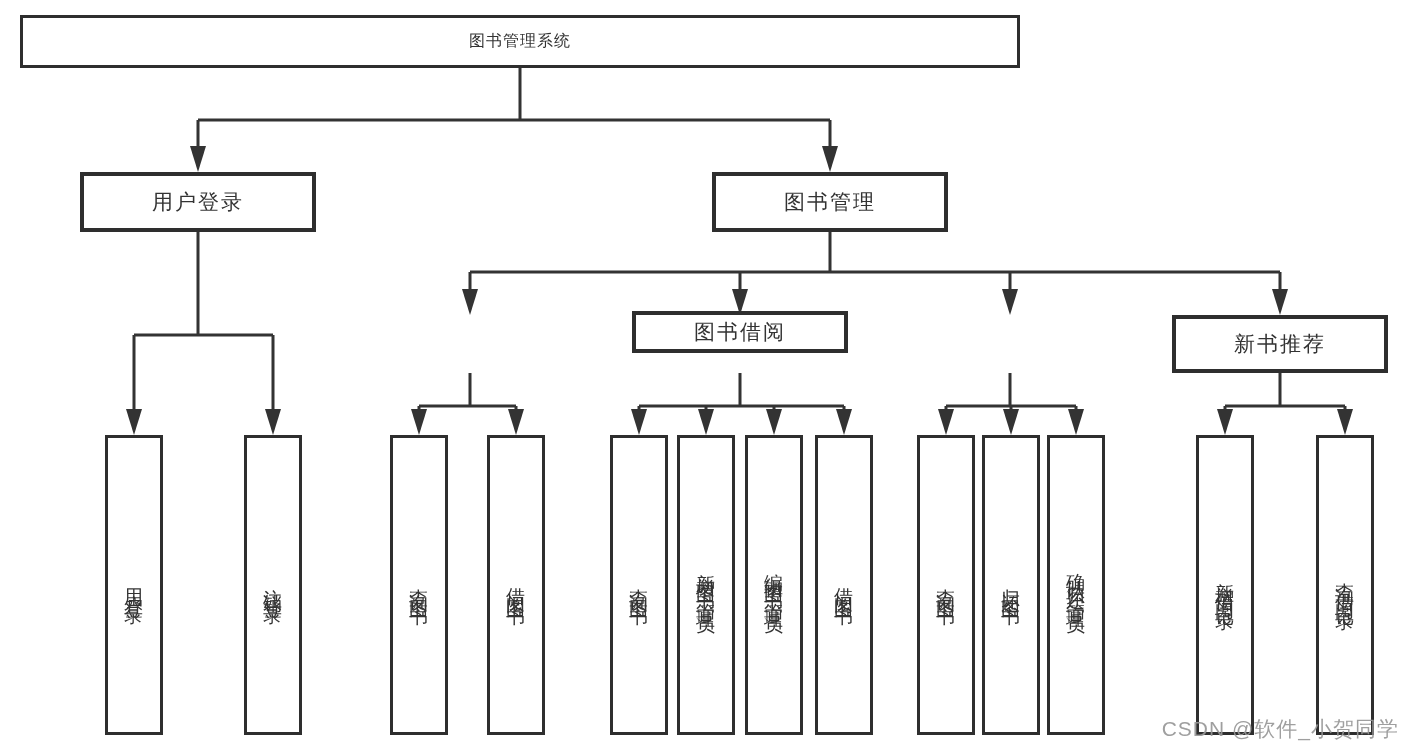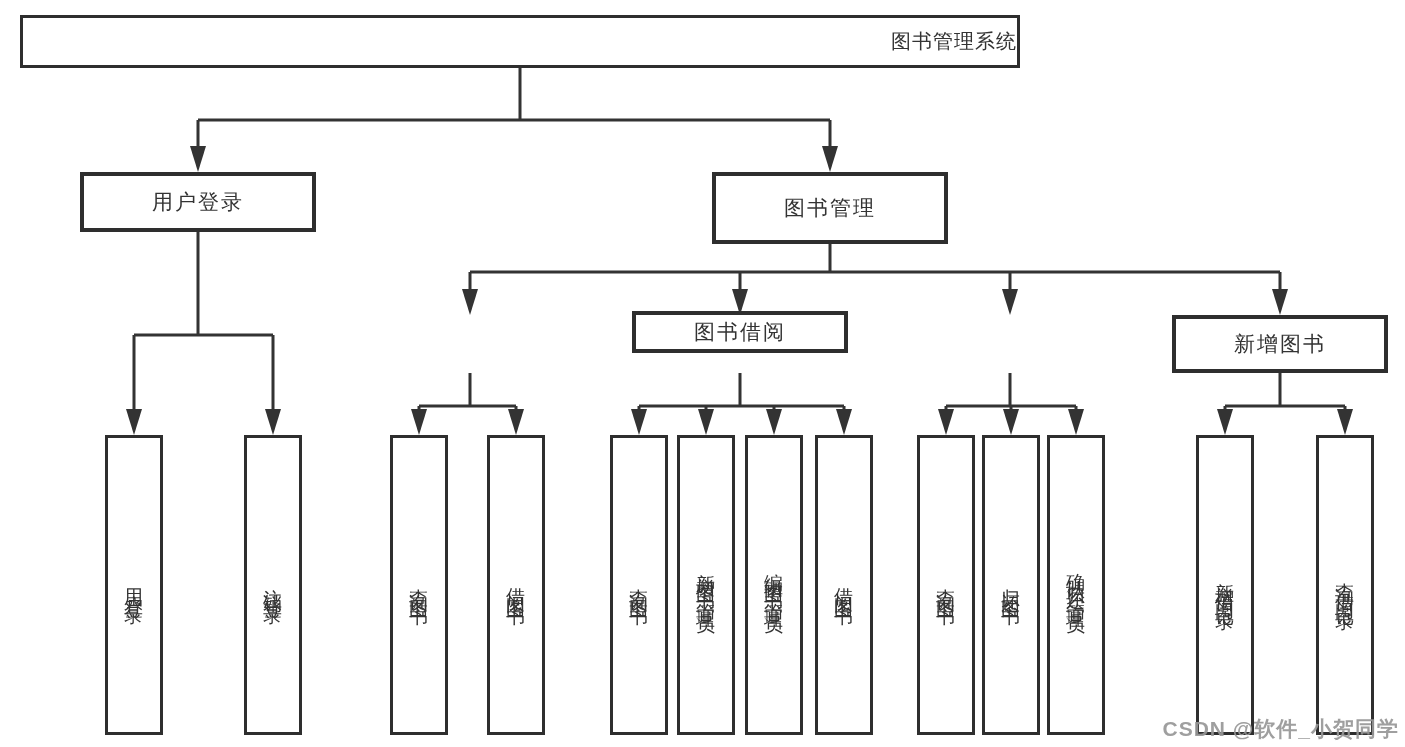--- a/index.html
+++ b/index.html
@@ -27,23 +27,22 @@
     border: 4px solid #2e2e2e;
     box-sizing: border-box;
     display: flex;
     align-items: center;
     justify-content: center;
     z-index: 2;
     color: #333333;
   }
   .node.root {
     border-width: 3px;
-    font-size: 20px;
+    font-size: 16px;
     letter-spacing: 1px;
-    justify-content: flex-end;
   }
   .node.branch {
     font-size: 21px;
     letter-spacing: 2px;
   }
   .node.leaf {
     border-width: 3px;
     font-size: 19px;
   }
   .leaf .lbl {
@@ -55,21 +54,20 @@
   }
   .watermark {
     position: absolute;
     right: 6px;
     bottom: 4px;
     z-index: 3;
     font-size: 21px;
     color: #979797;
     opacity: 0.92;
     letter-spacing: 1px;
-    font-weight: bold;
   }
 </style>
 </head>
 <body>
 
 <div class="canvas">
 
   <svg class="connectors" width="1405" height="747" viewBox="0 0 1405 747">
     <defs>
       <polygon id="arrowhead" points="-8,-26 8,-26 0,0" fill="#333333"></polygon>
@@ -105,29 +103,29 @@
     </g>
   </svg>
 
   <div class="node root" style="left:20px;top:15px;width:1000px;height:53px">
     <span class="lbl">图书管理系统</span>
   </div>
 
   <div class="node branch" style="left:80px;top:172px;width:236px;height:60px">
     <span class="lbl">用户登录</span>
   </div>
-  <div class="node branch" style="left:712px;top:172px;width:236px;height:72px">
+  <div class="node branch" style="left:712px;top:172px;width:236px;height:60px">
     <span class="lbl">图书管理</span>
   </div>
 
   <div class="node branch" style="left:632px;top:311px;width:216px;height:42px">
     <span class="lbl">图书借阅</span>
   </div>
   <div class="node branch" style="left:1172px;top:315px;width:216px;height:58px">
-    <span class="lbl">新增图书</span>
+    <span class="lbl">新书推荐</span>
   </div>
 
   <div class="node leaf" style="left:105px;top:435px;width:58px;height:300px">
     <span class="lbl">用户登录</span>
   </div>
   <div class="node leaf" style="left:244px;top:435px;width:58px;height:300px">
     <span class="lbl">注销登录</span>
   </div>
 
   <div class="node leaf" style="left:390px;top:435px;width:58px;height:300px">

